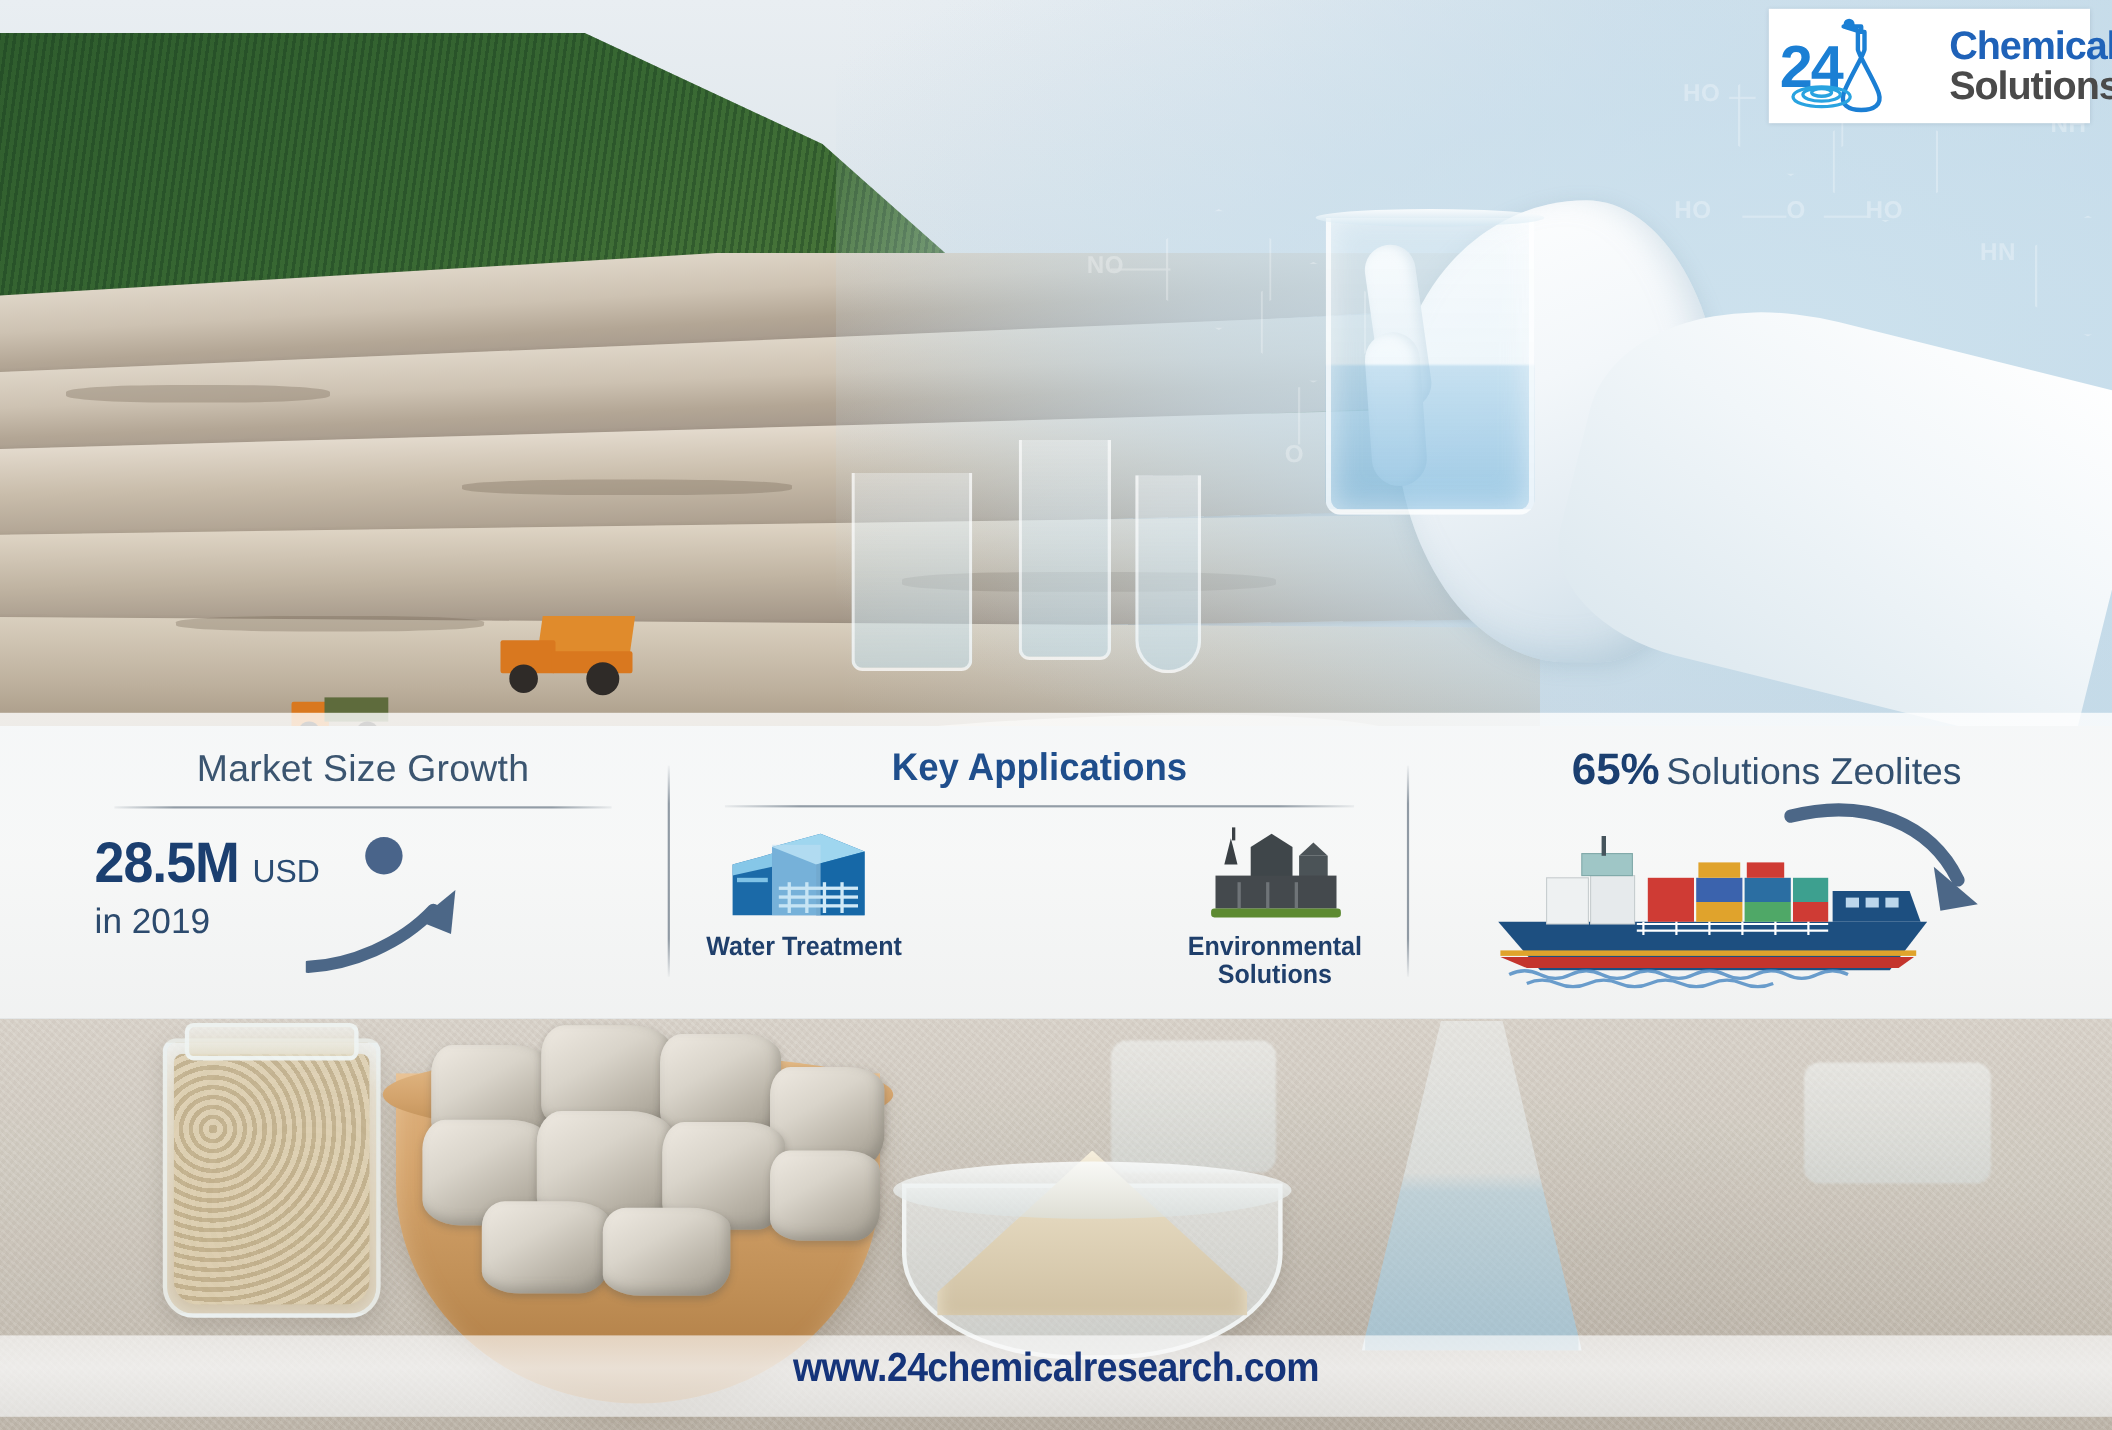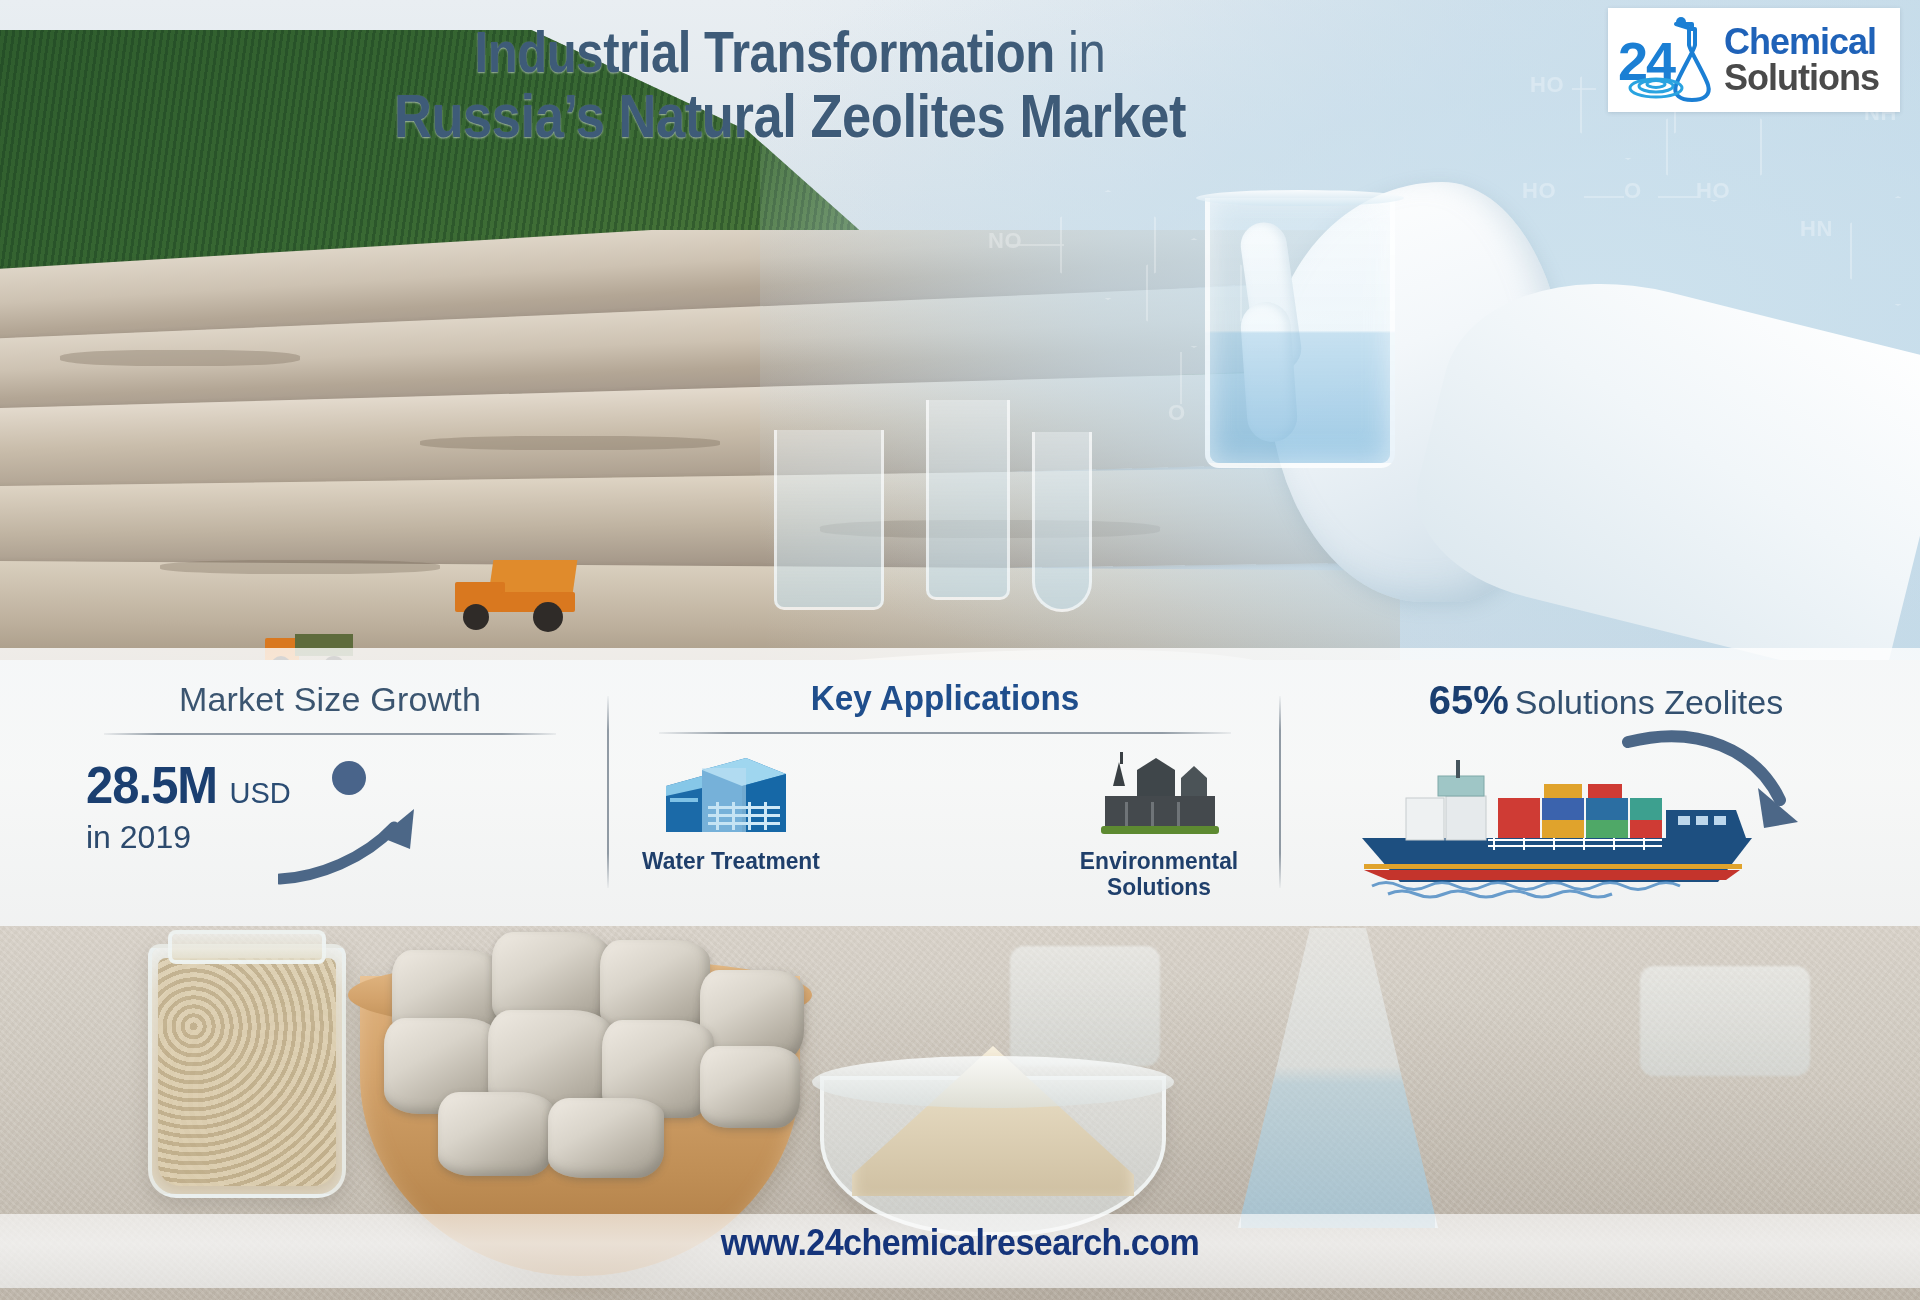--- a/index.html
+++ b/index.html
@@ -138,20 +138,21 @@
   }
   .title-line .light { font-weight:400; color:#44617e; }
   .title-line.second { font-size:61px; }
 
   
   .logo {
     position:absolute; right:20px; top:8px; width:292px; height:104px;
     background:#ffffff; z-index:8;
     display:flex; align-items:center; padding:6px 10px;
     box-shadow:0 1px 4px rgba(60,80,100,.18);
+    gap:48px;
   }
   .logo-mark { position:relative; width:104px; height:88px; flex:0 0 104px; }
   .logo-24 {
     position:absolute; left:0; top:14px;
     font-family:"Liberation Sans", sans-serif;
     font-size:54px; font-weight:700; color:#1b7fd4; letter-spacing:-2px;
   }
   .logo-text { display:flex; flex-direction:column; line-height:1.0; margin-left:2px; }
   .logo-chemical {
     font-family:"Liberation Sans", sans-serif; font-size:36px; font-weight:700;
@@ -389,27 +390,20 @@
       <div class="tube" style="left:14px;top:430px;width:110px;height:180px;"></div>
     </div>
 
     <div class="glove"></div>
     <div class="finger" style="left:1248px;top:222px;width:46px;height:150px;transform:rotate(-8deg);"></div>
     <div class="finger" style="left:1244px;top:302px;width:50px;height:140px;transform:rotate(-4deg);"></div>
     <div class="cuff"></div>
     <div class="beaker-main"></div>
     <div class="beaker-lip"></div>
 
-    <div class="title-wrap">
-      <div class="title-line">
-        <span>Industrial Transformation</span>
-        <span class="light">in</span>
-      </div>
-      <div class="title-line second">Russia’s Natural Zeolites Market</div>
-    </div>
 
     <div class="logo">
       <div class="logo-mark">
         <span class="logo-24">24</span>
         <svg width="104" height="88" viewBox="0 0 104 88" style="position:absolute;left:0;top:0;">
           <path d="M58 8 h16 v5 h-3 v16 c0 4 16 30 19 40 c3 10 -4 15 -16 15 c-12 0 -19 -5 -16 -15 c3 -10 19 -36 19 -40 v-16 h-3 z" fill="none" stroke="#1b7fd4" stroke-width="4" stroke-linejoin="round"></path>
           <ellipse cx="38" cy="72" rx="26" ry="9" fill="none" stroke="#29a3e0" stroke-width="3"></ellipse>
           <ellipse cx="38" cy="70" rx="17" ry="6" fill="none" stroke="#29a3e0" stroke-width="3"></ellipse>
           <ellipse cx="38" cy="68" rx="9" ry="3.5" fill="none" stroke="#29a3e0" stroke-width="3"></ellipse>
           <circle cx="63" cy="6" r="5" fill="#1b7fd4"></circle>

